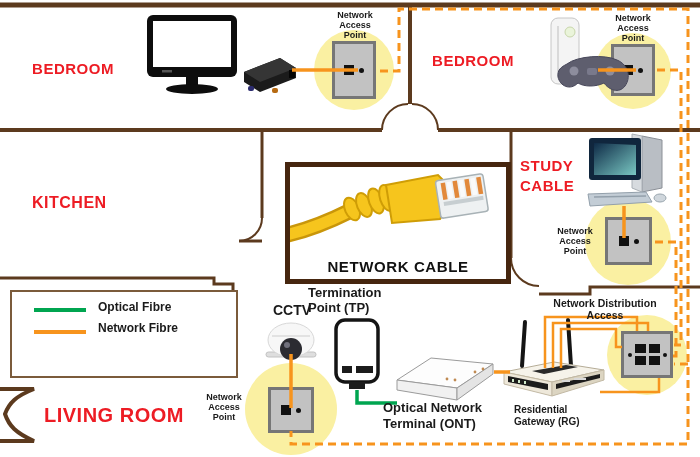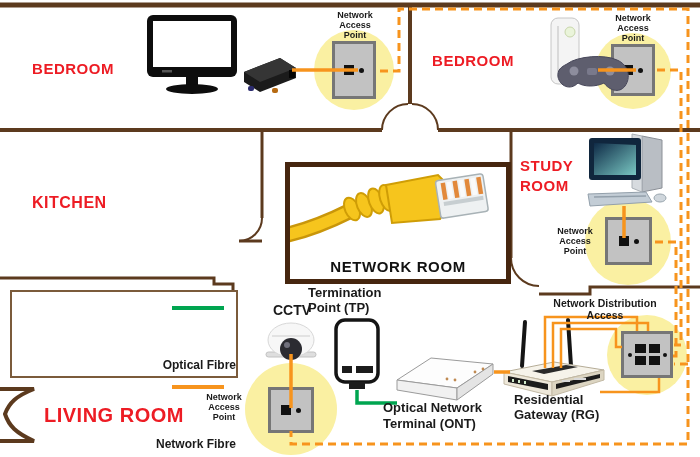--- a/index.html
+++ b/index.html
@@ -16,21 +16,21 @@
          display:flex;align-items:center;justify-content:center;gap:5px;}
   .port{width:10px;height:10px;background:#111;}
   .dot{width:5px;height:5px;border-radius:50%;background:#111;}
   .dev{position:absolute;z-index:4;}
   #cable-frame{position:absolute;left:285px;top:162px;width:226px;height:122px;
     background:#fff;border:5px solid #46260F;z-index:4;}
   #cable-frame .cap{position:absolute;left:0;right:0;bottom:4px;text-align:center;
     font-weight:bold;font-size:15px;letter-spacing:.6px;color:#111;}
   #legend{position:absolute;left:10px;top:290px;width:228px;height:88px;background:#fff;
     border:2px solid #7B5B3B;z-index:6;padding:8px 0 0 22px;}
-  .leg-row{display:flex;align-items:flex-end;margin-bottom:7px;flex-direction:column;}
+  .leg-row{display:flex;align-items:center;margin-bottom:7px;}
   .sw{width:52px;flex:0 0 52px;margin-top:6px;margin-right:12px;}
   .sw-solid-green{height:0;border-top:4px solid #00A550;}
   .sw-solid-orange{height:0;border-top:4px solid #F7941D;}
   .sw-dashed-orange{height:0;border-top:4px dashed #F7941D;}
   .leg-label{font-weight:bold;font-size:12px;line-height:1.2;color:#1a1a1a;}
   .z6{z-index:6;}
 </style>
 </head>
 <body>
 
@@ -194,21 +194,21 @@
           <rect x="159" y="11" width="4.5" height="17" fill="#fafafa"></rect>
           <rect x="165" y="11" width="4.5" height="17" fill="#e2893b"></rect>
           <rect x="171" y="11" width="4.5" height="17" fill="#fafafa"></rect>
           <rect x="177" y="11" width="4.5" height="17" fill="#e2893b"></rect>
           <rect x="183" y="11" width="4.5" height="17" fill="#fafafa"></rect>
           <rect x="189" y="11" width="4.5" height="17" fill="#e2893b"></rect>
         </g>
         <rect x="153" y="30" width="40" height="4" fill="#c7ced1"></rect>
       </g>
     </svg>
-    <div class="cap">NETWORK ROOM</div>
+    <div class="cap">NETWORK CABLE</div>
   </div>
 
   <svg class="layer" width="700" height="457" style="z-index:5">
     <g stroke="#F7941D" stroke-width="3.5" fill="none">
       <path d="M292 70 L358 70"></path>
       <path d="M598 70 L636 70"></path>
       <path d="M624 206 L624 238"></path>
       <path d="M291 354 L291 408"></path>
       <path d="M494 372 L510 372"></path>
     </g>
@@ -224,42 +224,42 @@
       <path d="M657 70 L681 70 L681 345 L674 345"></path>
       <path d="M655 242 L676 242 L676 356 L673 356"></path>
       <path d="M688 364 L674 364"></path>
     </g>
   </svg>
 
   <div class="lbl room z6" style="left:28px;top:60px;width:90px;text-align:center">BEDROOM</div>
   <div class="lbl room z6" style="left:428px;top:52px;width:90px;text-align:center">BEDROOM</div>
   <div class="lbl room z6" style="left:32px;top:194px;font-size:16px">KITCHEN</div>
   <div class="lbl room pre z6" style="left:520px;top:156px;line-height:1.3">STUDY
-ROOM</div>
+CABLE</div>
   <div class="lbl room z6" style="left:44px;top:404px;font-size:20px">LIVING ROOM</div>
 
   <div class="lbl nap pre z6" style="left:320px;top:10px;width:70px">Network
 Access
 Point</div>
   <div class="lbl nap pre z6" style="left:598px;top:13px;width:70px">Network
 Access
 Point</div>
   <div class="lbl nap pre z6" style="left:546px;top:226px;width:58px">Network
 Access
 Point</div>
   <div class="lbl nap pre z6" style="left:194px;top:392px;width:60px">Network
 Access
 Point</div>
 
   <div class="lbl z6" style="left:260px;top:302px;width:64px;text-align:center;font-size:14px">CCTV</div>
   <div class="lbl pre z6" style="left:308px;top:285px;width:104px;text-align:left;font-size:13px;line-height:1.18">Termination
 Point (TP)</div>
   <div class="lbl pre z6" style="left:383px;top:400px;width:122px;text-align:left;font-size:13px;line-height:1.2">Optical Network
 Terminal (ONT)</div>
-  <div class="lbl pre z6" style="left:514px;top:393px;font-size:13px;line-height:1.15">Residential
+  <div class="lbl pre z6" style="left:514px;top:404px;font-size:10px;line-height:1.15">Residential
 Gateway (RG)</div>
   <div class="lbl z6" style="left:534px;top:297px;width:142px;font-size:10.5px;text-align:center">Network Distribution Access</div>
 
   <div id="legend">
     <div class="leg-row">
       <span class="sw sw-solid-green"></span>
       <span class="leg-label">Optical Fibre</span>
     </div>
     <div class="leg-row">
       <span class="sw sw-solid-orange"></span>

